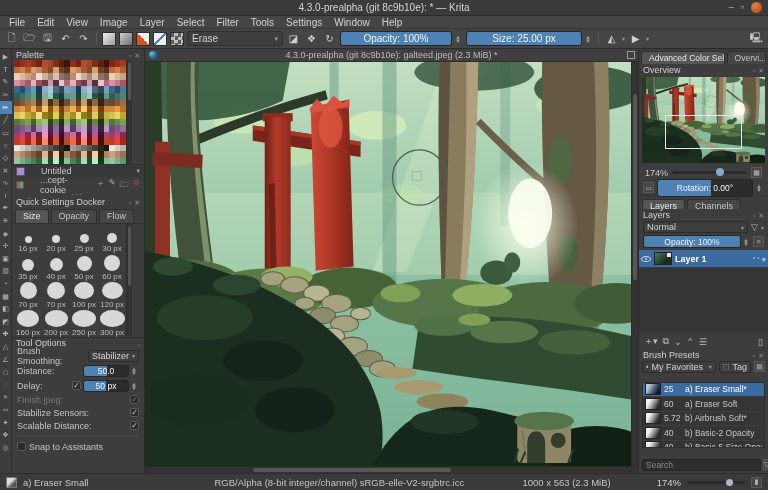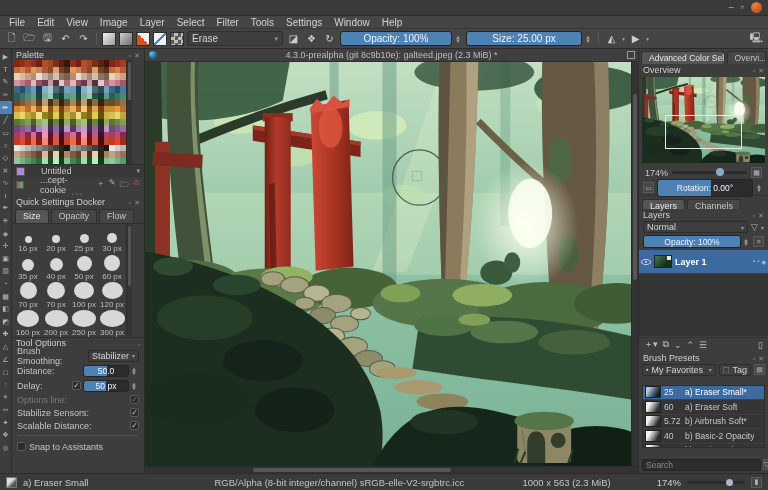--- a/index.html
+++ b/index.html
@@ -105,21 +105,21 @@
   .overview-thumb svg { width:100%; height:100%; display:block;}
   .view-rect { position:absolute; left:19%; top:44%; width:62%; height:40%; border:1px solid #e8e8e8; }
   .zoom-row { display:flex; align-items:center; gap:4px; padding:0 6px; height:15px;}
   .track { flex:1; height:3px; background:#2b2b2b; border-radius:2px; position:relative;}
   .track .handle { position:absolute; top:-3px; width:8px; height:8px; border-radius:50%; background:#88a8c8; }
   .sq-btn { width:11px; height:11px; border:1px solid #5a5a5a; background:#464646; display:flex; align-items:center; justify-content:center; font-size:7px; color:#b8b8b8;}
   .rot-row { display:flex; align-items:center; gap:3px; padding:0 4px; height:15px;}
   .lc-tabs { display:flex; gap:2px; padding:3px 3px 0 3px; height:14px; border-top:1px solid #333;}
   .normal-row { display:flex; align-items:center; gap:3px; padding:1px 4px; }
   .opacity-row { display:flex; align-items:center; gap:2px; padding:1px 4px;}
-  .layer-row { height:23px; margin:1px 0; background:#3c6ba1; display:flex; align-items:center; gap:3px; padding:0 2px;}
+  .layer-row { height:17px; margin:1px 0; background:#3c6ba1; display:flex; align-items:center; gap:3px; padding:0 2px;}
   .eye { width:10px; height:6px; border:1px solid #d8d8d8; border-radius:50%; position:relative; }
   .eye::after { content:""; position:absolute; left:3px; top:1px; width:2px; height:2px; background:#d8d8d8; border-radius:50%;}
   .layer-thumb { width:18px; height:13px; background:linear-gradient(135deg,#4a7a55,#16301e 70%); border:1px solid #222; position:relative;}
   .layer-thumb::after{ content:""; position:absolute; right:0; top:0; width:4px; height:4px; background:#e8e8e8;}
   .layer-name { font-weight:bold; color:#fff; font-size:9px;}
   .layer-mini { margin-left:auto; display:flex; gap:2px; font-size:6px; color:#9db8d4;}
   .layer-spacer { flex:1; background:#353535; margin:0 0 1px 0;}
   .layer-btns { height:15px; display:flex; align-items:center; gap:5px; padding:0 5px; border-top:1px solid #333;}
   .layer-btns .b { color:#c0c0c0; font-size:9px; cursor:pointer;}
   .layer-btns .trash { margin-left:auto; }
@@ -269,20 +269,21 @@
       <path d="M370,392 l4,-14 M376,393 l5,-12 M424,392 l5,-13" stroke="#243c26" stroke-width="2" fill="none"></path>
       <circle cx="275" cy="113" r="27" fill="none" stroke="#4e5e52" stroke-width="1.3"></circle>
       <rect x="268" y="107" width="9" height="9" fill="none" stroke="#9ec09a" stroke-width="1.2"></rect>
     </g>
   </defs>
 </svg>
 
 <div class="app">
 
   <div class="titlebar">
+    <div class="title">4.3.0-prealpha (git 8c9b10e): * — Krita</div>
     <div class="win-controls">
       <span class="wc">–</span>
       <span class="wc">▫</span>
       <span class="wc wc-close"></span>
     </div>
   </div>
 
   <div class="menubar" id="menubar">
       <span class="menu-item">File</span>
       <span class="menu-item">Edit</span>
@@ -847,21 +848,21 @@
             <span class="fill" style="width:50%"></span>
             <span class="txt" style="font-size:8.5px">50 px</span>
           </span>
           <span class="spin">
               <span>▲</span>
               <span>▼</span>
             </span>
         </span>
       </div>
       <div class="to-row" style="height:13px">
-        <span class="to-label disabled">Options line:</span>
+        <span class="to-label disabled">Finish jpeg:</span>
         <span class="right">
             <span class="checkbox disabled">✓</span>
           </span>
       </div>
       <div class="to-row" style="height:13px">
         <span class="to-label">Stabilize Sensors:</span>
         <span class="right">
             <span class="checkbox">✓</span>
           </span>
       </div>

